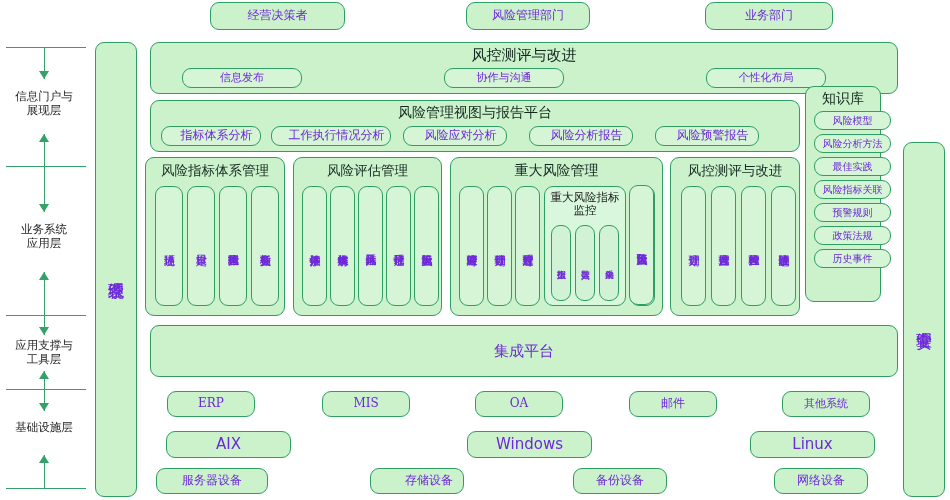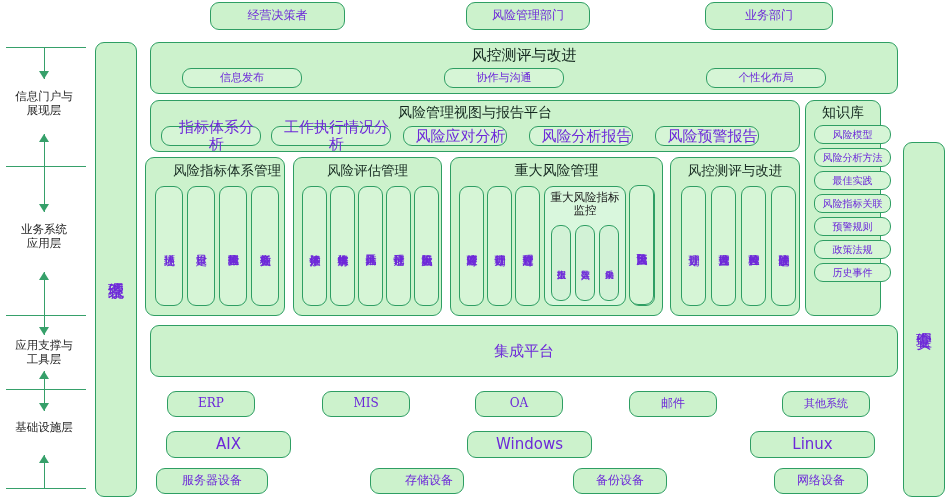--- a/index.html
+++ b/index.html
@@ -58,21 +58,21 @@
   .arrow-dn,.arrow-up{
     position:absolute;left:39px;width:0;height:0;
     border-left:5px solid transparent;
     border-right:5px solid transparent;
   }
   .arrow-dn{border-top:8px solid #36a06a;}
   .arrow-up{border-bottom:8px solid #36a06a;}
 
   
   .t10{font-size:10px;}
-  .t10_5{font-size:15px;padding-left:11px;}
+  .t10_5{font-size:12px;padding-left:11px;}
   .t11{font-size:11px;}
   .t12{font-size:12px;}
   .t15{font-size:15px;}
   .t16{font-size:16px;}
   .t9{font-size:9px;}
 
   .grouphdr{
     position:absolute;
     width:100%;
     top:4px;left:0;
@@ -160,33 +160,33 @@
 
   <div class="container-box" style="left:150px;top:100px;width:650px;height:52px;text-decoration:underline;">
     <div class="grouphdr" style="font-size:14px;top:3px;">风险管理视图与报告平台</div>
     <div class="box t10_5 pale" style="left:10px;top:25px;width:100px;height:20px;">指标体系分析</div>
     <div class="box t10_5 pale" style="left:120px;top:25px;width:120px;height:20px;">工作执行情况分析</div>
     <div class="box t10_5 pale" style="left:252px;top:25px;width:104px;height:20px;">风险应对分析</div>
     <div class="box t10_5 pale" style="left:378px;top:25px;width:104px;height:20px;">风险分析报告</div>
     <div class="box t10_5 pale" style="left:504px;top:25px;width:104px;height:20px;">风险预警报告</div>
   </div>
 
-  <div class="container-box" style="left:805px;top:100px;width:76px;height:216px;">
+  <div class="container-box" style="left:805px;top:86px;width:76px;height:216px;">
     <div class="grouphdr" style="font-size:14px;top:3px;">知识库</div>
     <div class="box t10 pale" style="left:8px;top:24px;width:77px;height:19px;">风险模型</div>
     <div class="box t10 pale" style="left:8px;top:47px;width:77px;height:19px;">风险分析方法</div>
     <div class="box t10 pale" style="left:8px;top:70px;width:77px;height:19px;">最佳实践</div>
-    <div class="box t10 pale" style="left:8px;top:93px;width:77px;height:19px;border-radius:8px;">风险指标关联</div>
+    <div class="box t10 pale" style="left:8px;top:93px;width:77px;height:19px;">风险指标关联</div>
     <div class="box t10 pale" style="left:8px;top:116px;width:77px;height:19px;">预警规则</div>
     <div class="box t10 pale" style="left:8px;top:139px;width:77px;height:19px;">政策法规</div>
     <div class="box t10 pale" style="left:8px;top:162px;width:77px;height:19px;">历史事件</div>
   </div>
 
   <div class="container-box" style="left:145px;top:157px;width:140px;height:159px;">
-    <div class="grouphdr" style="font-size:13.5px;top:4px;margin-left:12px;">风险指标体系管理</div>
+    <div class="grouphdr" style="font-size:13.5px;top:4px;">风险指标体系管理</div>
     <div class="box vtext t11 pale" style="left:9px;top:28px;width:28px;height:120px;">
         <span>环境描述</span>
       </div>
     <div class="box vtext t11 pale" style="left:41px;top:28px;width:28px;height:120px;">
         <span>目标设定</span>
       </div>
     <div class="box vtext t11 pale" style="left:73px;top:28px;width:28px;height:120px;">
         <span>风险指标管理</span>
       </div>
     <div class="box vtext t11 pale" style="left:105px;top:28px;width:28px;height:120px;">

